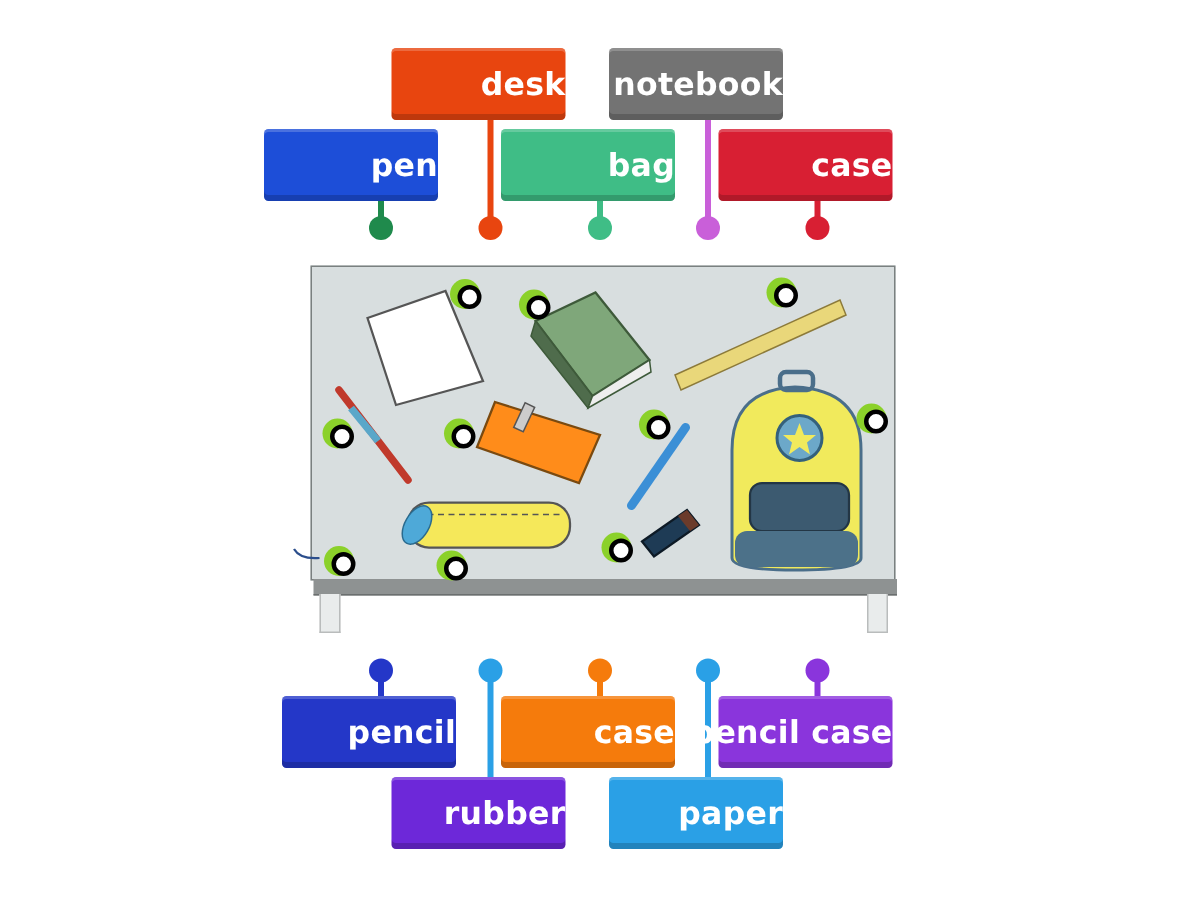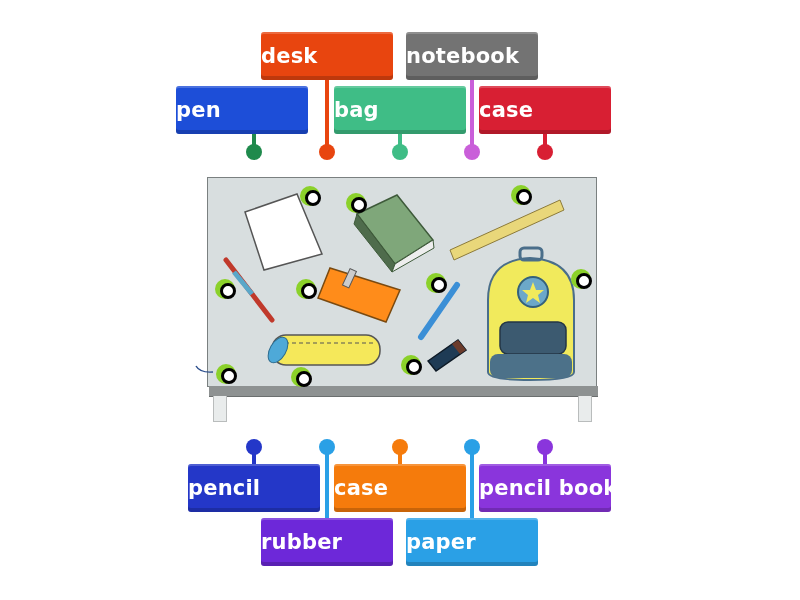--- a/index.html
+++ b/index.html
@@ -1,17 +1,17 @@
 <!DOCTYPE html>
 <html><head>
 <meta charset="utf-8">
 <style>
   html,body{margin:0;padding:0;background:#fff;}
   body{width:800px;height:600px;position:relative;overflow:hidden;font-family:"DejaVu Sans","Liberation Sans",sans-serif;}
-  .label{position:absolute;width:132px;height:48px;border-radius:3px;color:#fff;font-weight:bold;font-size:21px;display:flex;align-items:center;justify-content:flex-start;box-sizing:border-box;box-shadow:inset 0 -4px 0 rgba(0,0,0,0.18), inset 0 2px 0 rgba(255,255,255,0.2);cursor:grab;white-space:nowrap;letter-spacing:0.2px;}
+  .label{position:absolute;width:116px;height:48px;border-radius:3px;color:#fff;font-weight:bold;font-size:21px;display:flex;align-items:center;justify-content:flex-end;box-sizing:border-box;box-shadow:inset 0 -4px 0 rgba(0,0,0,0.18), inset 0 2px 0 rgba(255,255,255,0.2);cursor:grab;white-space:nowrap;letter-spacing:0.2px;}
   .stem{position:absolute;width:4px;}
   .dot{position:absolute;width:16px;height:16px;border-radius:50%;}
   .board{position:absolute;left:207px;top:177px;width:390px;height:210px;background:#d8dedf;border:1px solid #7a8080;box-sizing:border-box;}
   .tabletop{position:absolute;left:209px;top:386px;width:389px;height:10px;background:#8e9292;border-bottom:1px solid #6b6f6f;}
   .leg{position:absolute;top:396px;width:14px;height:26px;background:#e9ecec;border:1px solid #b9bcbc;border-top:none;box-sizing:border-box;}
   .target{position:absolute;width:16px;height:16px;border-radius:50%;background:#fff;border:3px solid #000;box-sizing:border-box;box-shadow:-3px -2px 0 2px #8bd12a;cursor:pointer;}
   svg{position:absolute;overflow:visible;}
 </style>
 </head>
 <body>
@@ -107,21 +107,21 @@
       <span>case</span>
     </div>
 
   <div class="label" style="left:188px;top:464px;background:#2437c8">
       <span>pencil</span>
     </div>
   <div class="label" style="left:334px;top:464px;background:#f57b0c">
       <span>case</span>
     </div>
   <div class="label" style="left:479px;top:464px;background:#8a35dc">
-      <span>pencil book</span>
+      <span>pencil case</span>
     </div>
   <div class="label" style="left:261px;top:518px;background:#6d28d9">
       <span>rubber</span>
     </div>
   <div class="label" style="left:406px;top:518px;background:#2aa0e6">
       <span>paper</span>
     </div>
 
 </div>
 

